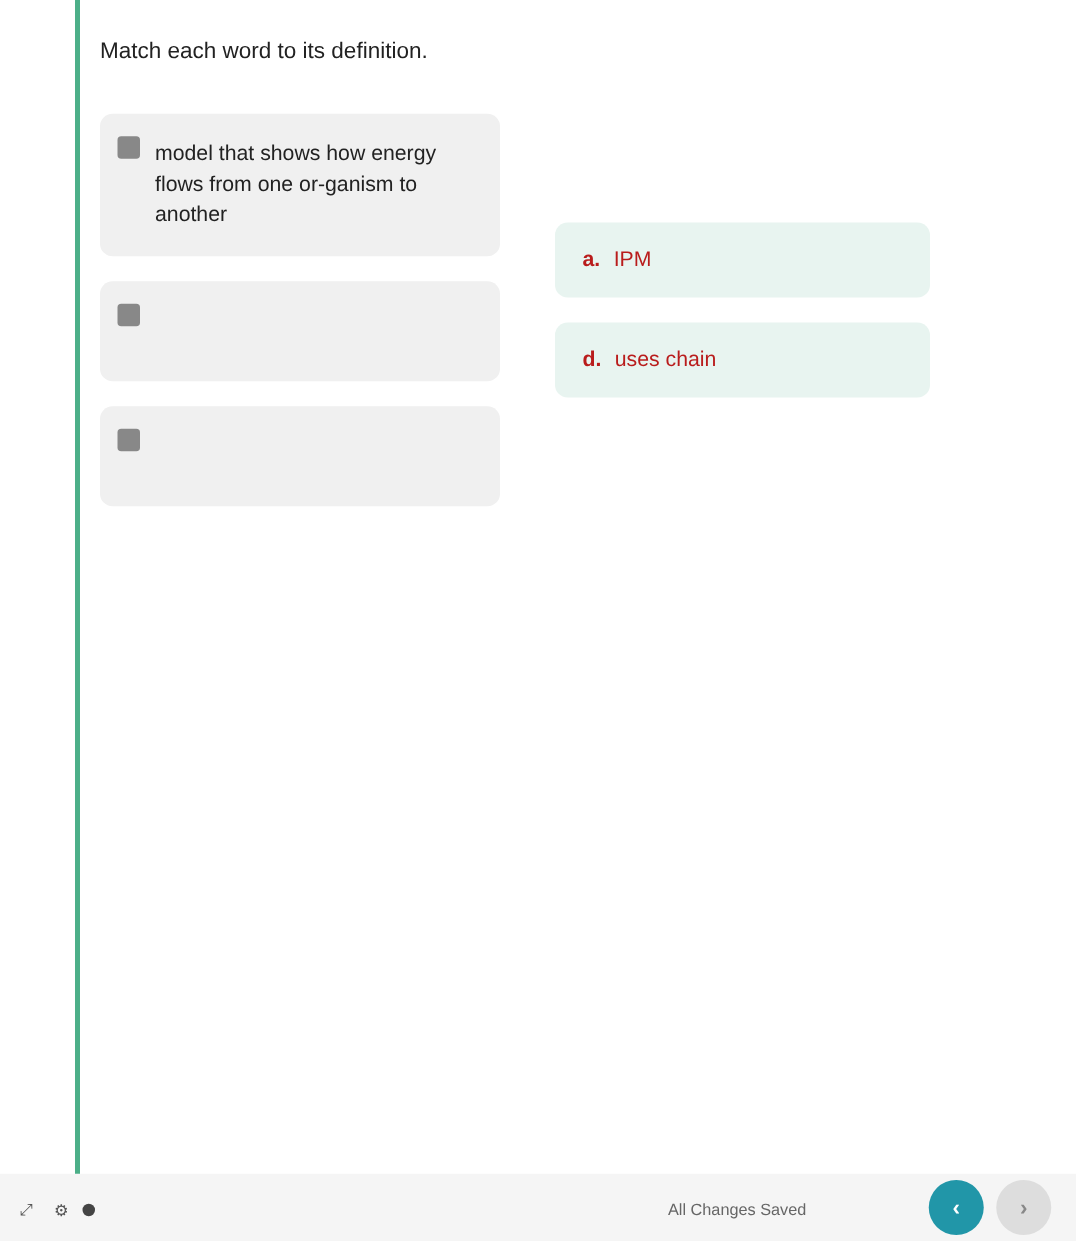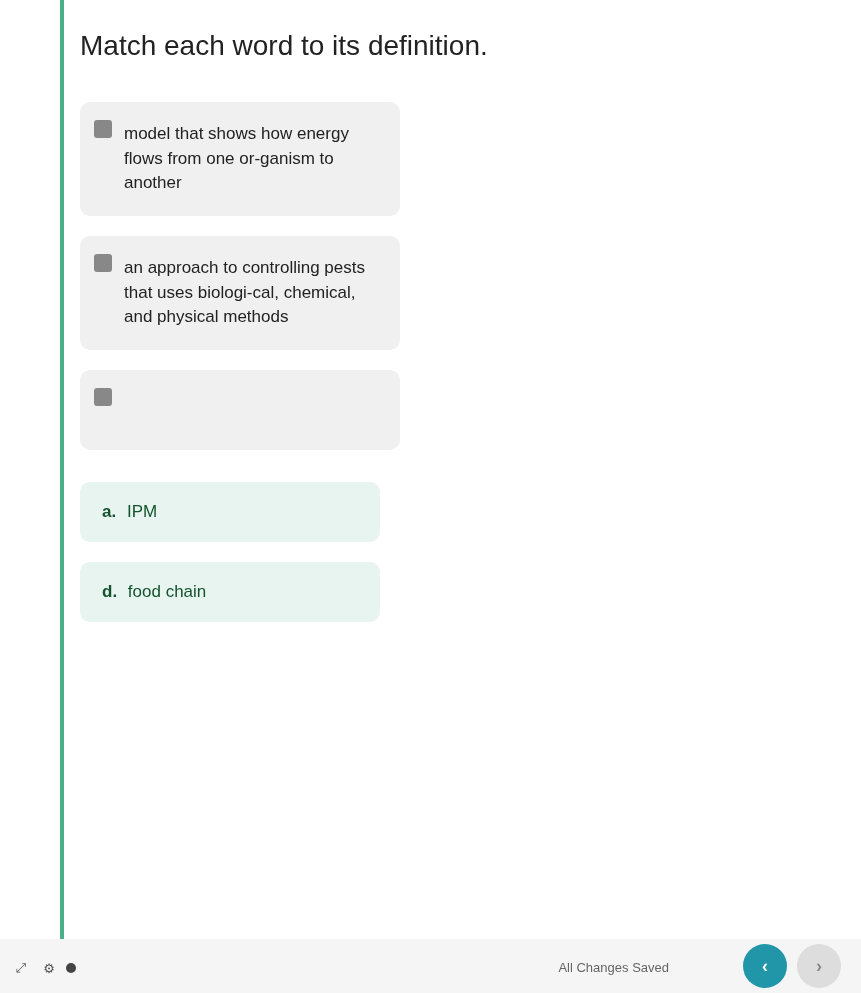--- a/index.html
+++ b/index.html
@@ -28,31 +28,30 @@
 
     .main-content {
       position: absolute;
       left: 80px;
       top: 30px;
       right: 20px;
       bottom: 60px;
     }
 
     .page-title {
-      font-size: 28px;
+      font-size: 18px;
       font-weight: 400;
       color: #222;
       margin-bottom: 40px;
     }
 
     .columns {
       display: flex;
-      flex-direction: column;
-      gap: 32px;
-      align-items: flex-start;
+      gap: 44px;
+      align-items: center;
     }
 
     .left-column {
       display: flex;
       flex-direction: column;
       gap: 20px;
       width: 320px;
     }
 
     .right-column {
@@ -92,21 +91,21 @@
       background: #e8f4f0;
       border-radius: 10px;
       padding: 18px 22px;
       min-height: 60px;
       display: flex;
       align-items: center;
     }
 
     .definition-card .def-label {
       font-size: 17px;
-      color: #14532d;
+      color: #b91c1c;
       font-weight: 400;
     }
 
     .definition-card .def-label .letter {
       font-weight: 700;
       margin-right: 6px;
     }
 
     .bottom-bar {
       position: absolute;
@@ -120,21 +119,21 @@
       justify-content: flex-end;
       padding-right: 20px;
       gap: 10px;
     }
 
     .status-text {
       font-size: 13px;
       color: #666;
       position: absolute;
       bottom: 18px;
-      right: 192px;
+      right: 216px;
     }
 
     .nav-btn {
       width: 44px;
       height: 44px;
       border-radius: 50%;
       border: none;
       cursor: pointer;
       display: flex;
       align-items: center;
@@ -190,21 +189,20 @@
   <div class="columns">
     <div class="left-column">
 
       <div class="draggable-card">
         <div class="drag-handle"></div>
         <div class="card-text">model that shows how energy flows from one or-ganism to another</div>
       </div>
 
       <div class="draggable-card">
         <div class="drag-handle"></div>
-        <div class="card-text">an approach to controlling pests that uses biologi-cal, chemical, and physical methods</div>
       </div>
 
       <div class="draggable-card">
         <div class="drag-handle"></div>
       </div>
 
     </div>
 
     <div class="right-column">
 
@@ -213,21 +211,21 @@
           <span class="letter">a.</span>
           <span>IPM</span>
         </span>
       </div>
 
 
 
       <div class="definition-card">
         <span class="def-label">
           <span class="letter">d.</span>
-          <span>food chain</span>
+          <span>uses chain</span>
         </span>
       </div>
 
     </div>
   </div>
 </div>
 
 <div class="bottom-bar">
   <span class="status-text">All Changes Saved</span>
   <button class="nav-btn nav-btn-back">‹</button>

